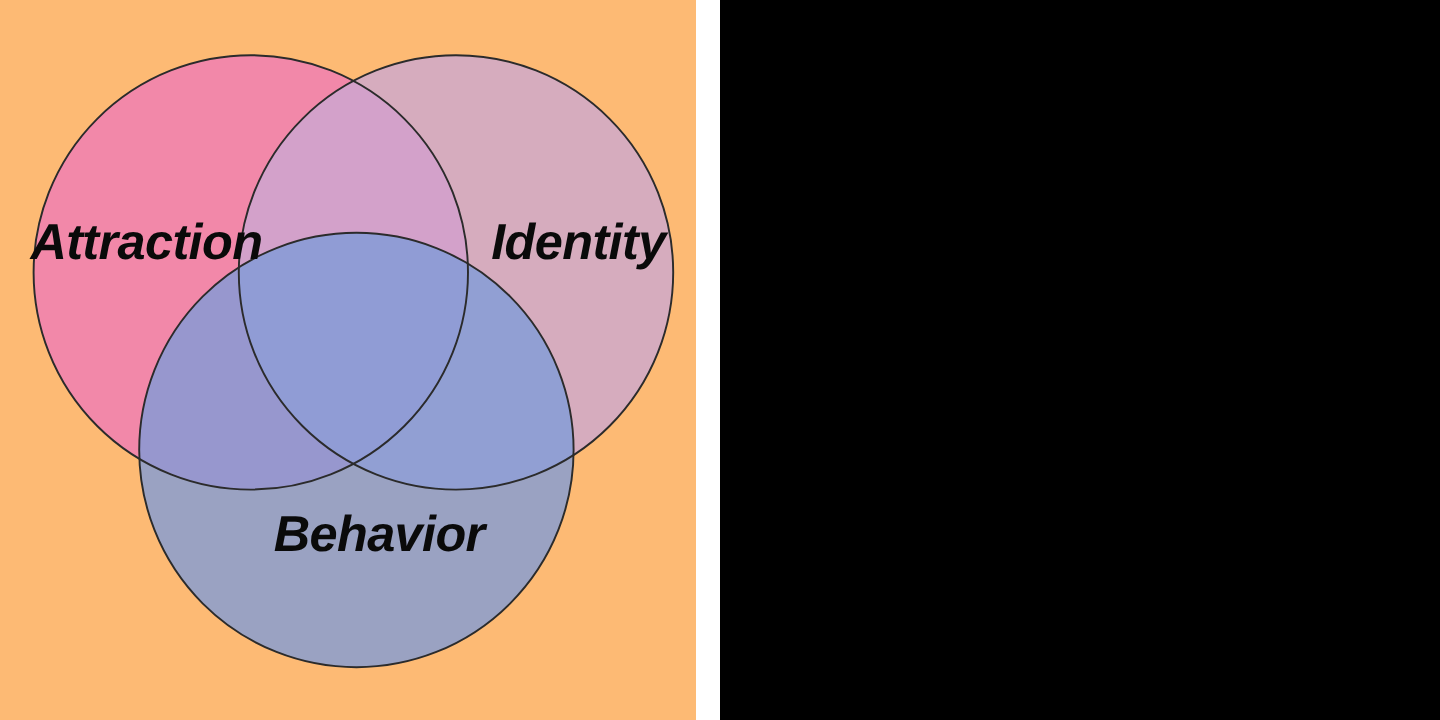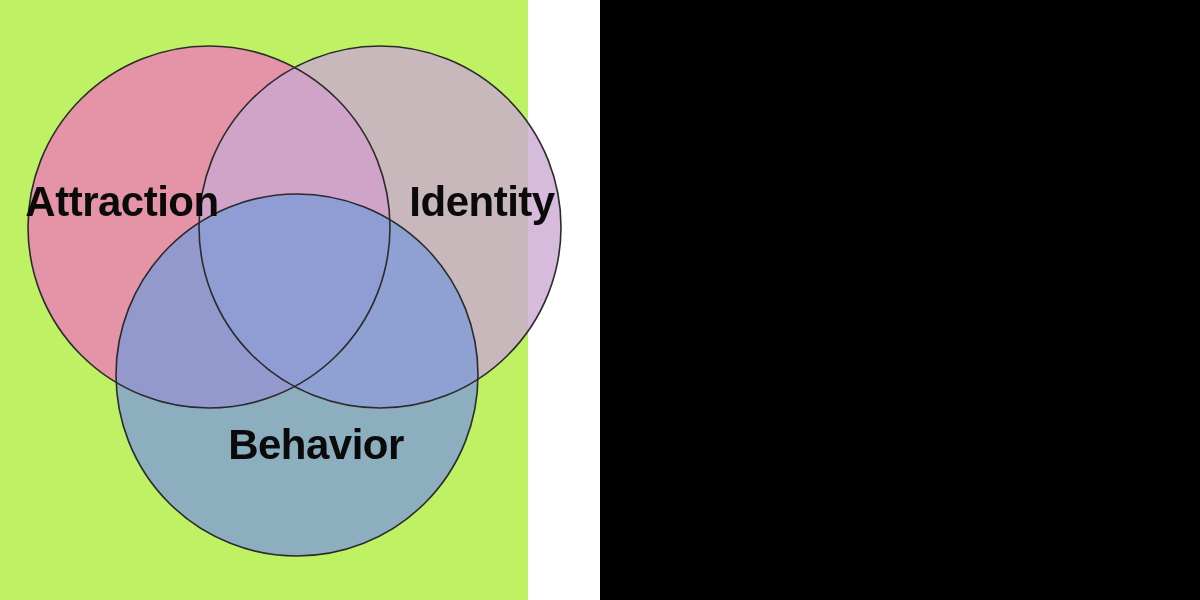--- a/index.html
+++ b/index.html
@@ -16,23 +16,24 @@
   #stage {
     position: relative;
     width: 1200px;
     height: 600px;
     background: #ffffff;
   }
   #venn-panel {
     position: absolute;
     left: 0;
     top: 0;
-    width: 528px;
+    width: 580px;
     height: 600px;
-    background: #bef264;
+    background: #fdba74;
+    font-style: italic;
   }
   #blank-panel {
     position: absolute;
     left: 600px;
     top: 0;
     width: 600px;
     height: 600px;
     background: #000000;
   }
   svg.venn {

